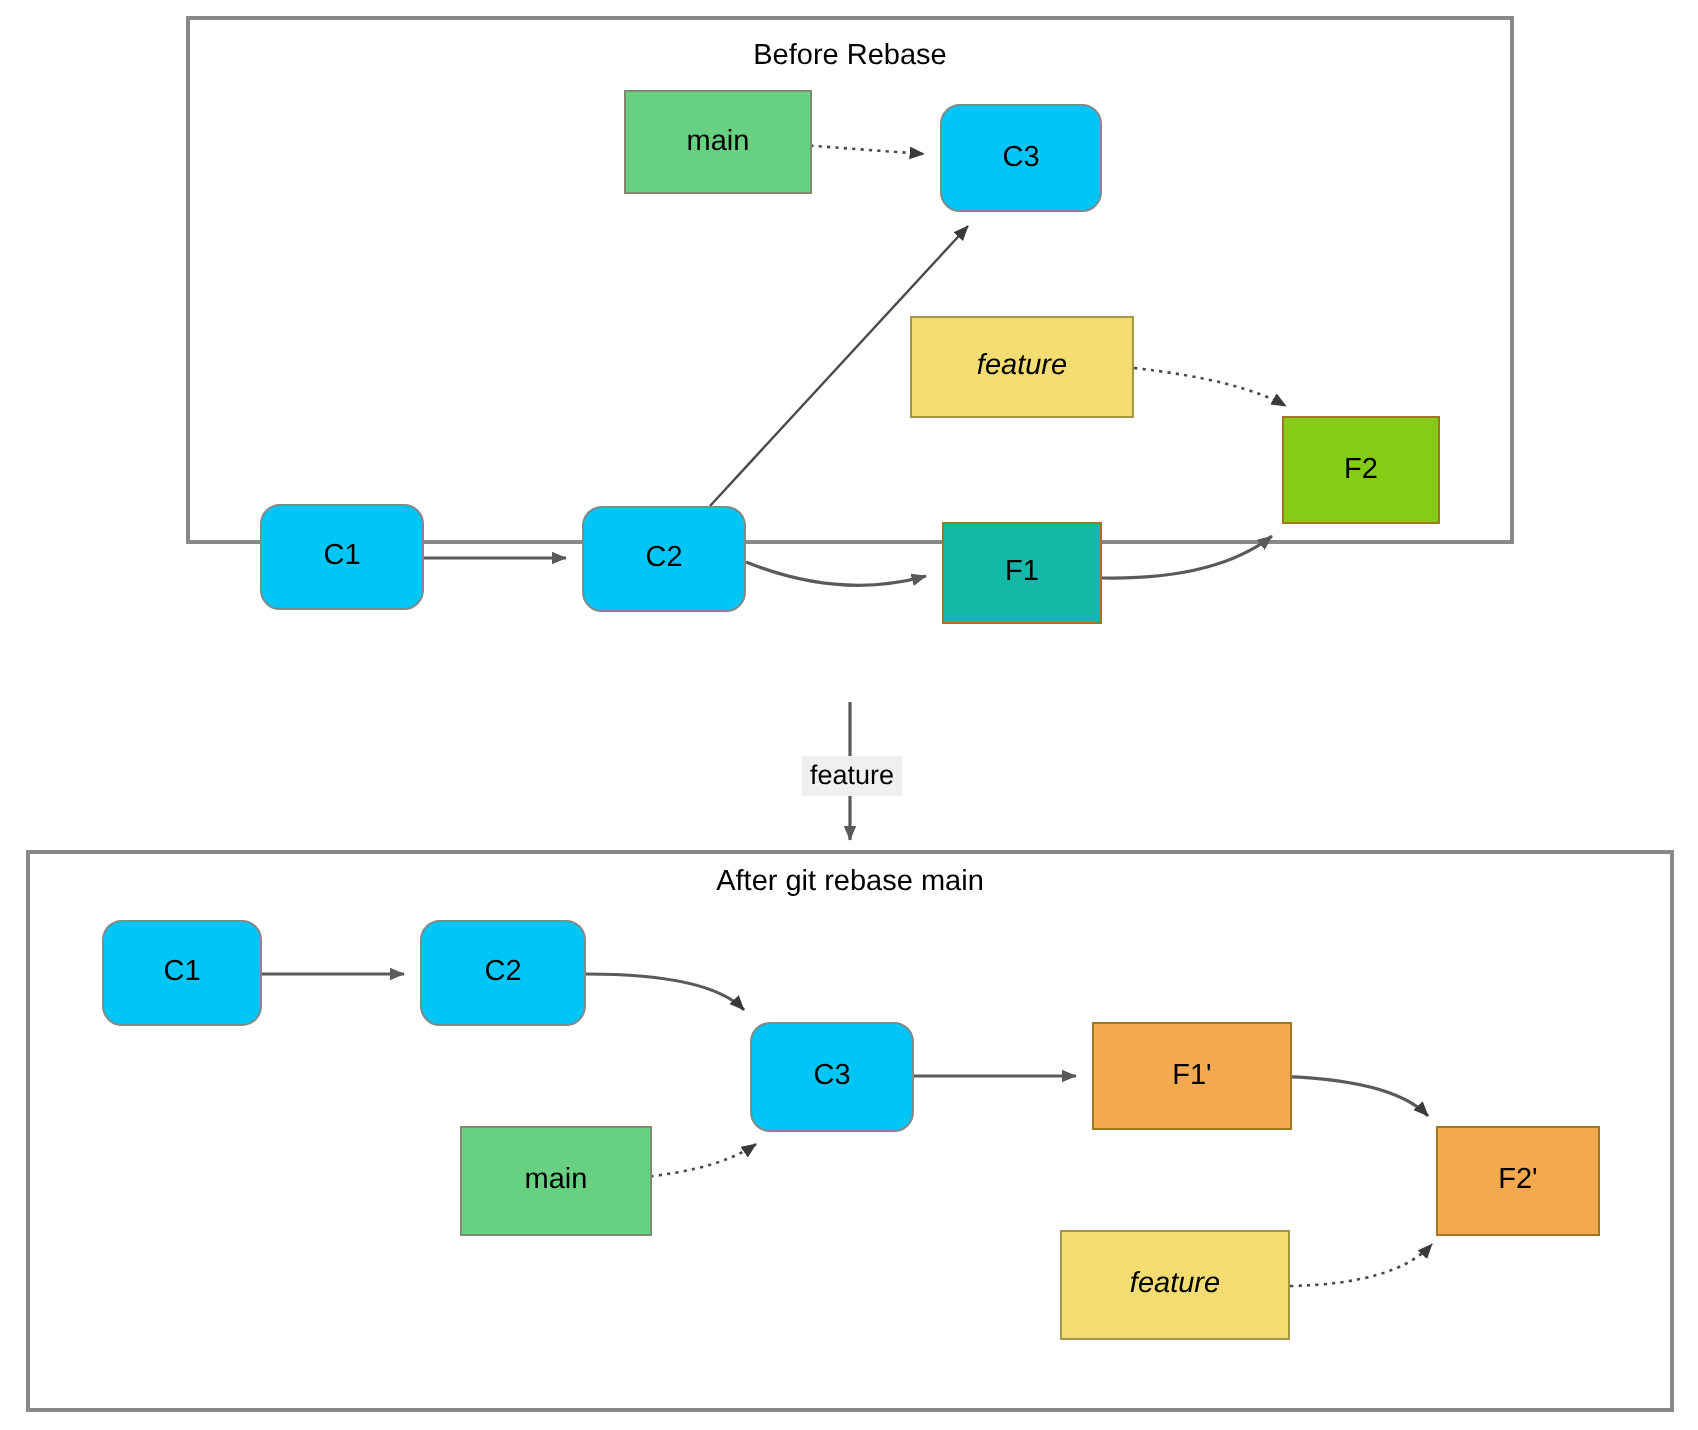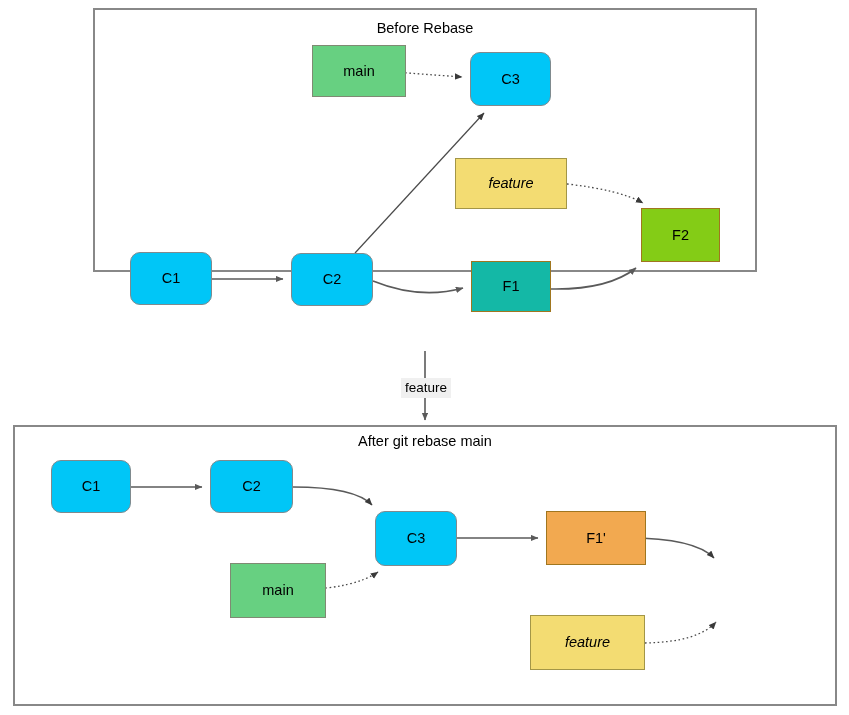--- a/index.html
+++ b/index.html
@@ -168,17 +168,20 @@
   </div>
   <div class="node commit" style="left: 375px; top: 511px; width: 82px; height: 55px; background: rgb(0, 198, 247);">
     <span>C3</span>
   </div>
   <div class="node branch" style="left: 204px; top: 563px; width: 96px; height: 55px; background: rgb(103, 208, 129);">
     <span>main</span>
   </div>
   <div class="node feat" style="left: 546px; top: 511px; width: 100px; height: 54px; background: rgb(242, 169, 80);">
     <span>F1'</span>
   </div>
+  <div class="node feat" style="left: 718px; top: 563px; width: 82px; height: 55px; background: rgb(242, 169, 80);">
+    <span>F2'</span>
+  </div>
   <div class="node tagfeat" style="left: 530px; top: 615px; width: 115px; height: 55px; background: rgb(243, 220, 114);">
     <span>feature</span>
   </div>
 
 </div>
 
 </body></html>

